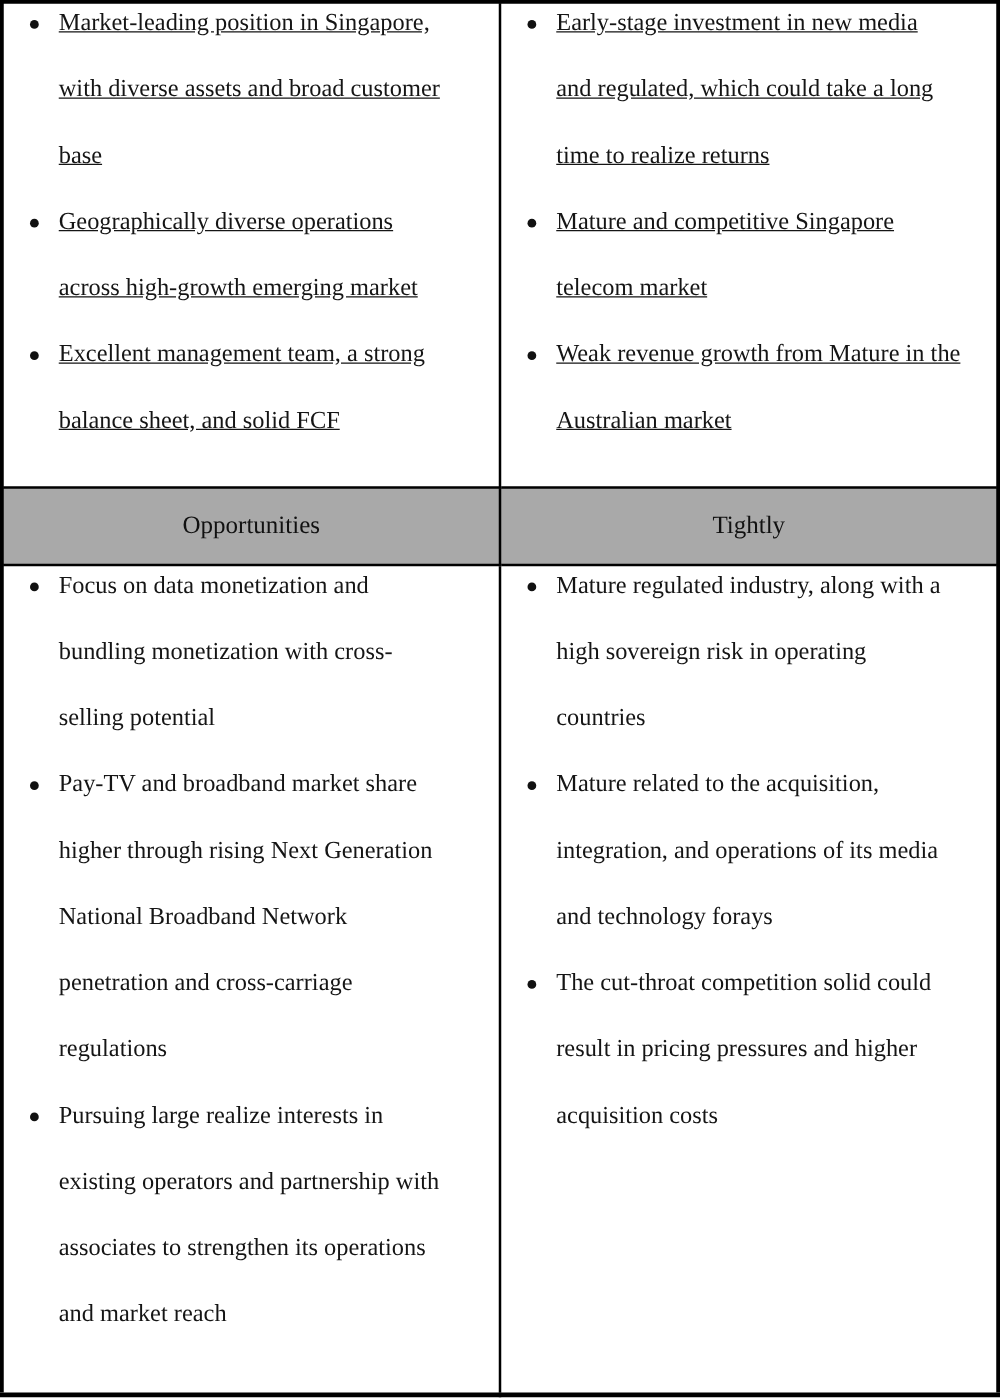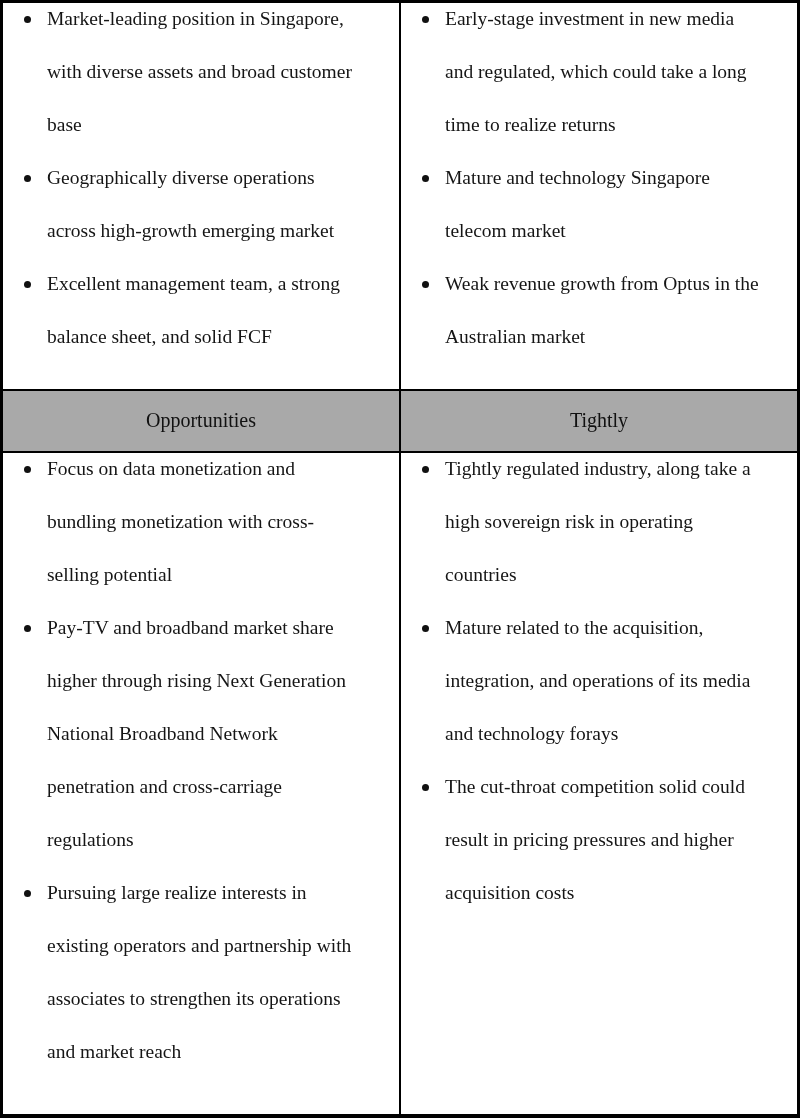--- a/index.html
+++ b/index.html
@@ -28,21 +28,21 @@
   }
   th.swot-header {
     background: #a9a9a9;
     font-weight: normal;
     font-size: 20px;
     text-align: center;
     vertical-align: middle;
     color: #111111;
     height: 54px;
   }
-  tr.body-row-1 { height: 372px; }
+  tr.body-row-1 { height: 372px; text-decoration: underline; }
   tr.header-row-2 th { height: 56px; }
   tr.body-row-2 { height: 636px; }
   td.swot-cell {
     vertical-align: top;
     overflow: hidden;
     padding: 0 4px 0 0;
   }
   ul.swot-list {
     list-style: none;
     margin: -11px 0 0 0;
@@ -98,26 +98,26 @@
     <td class="swot-cell">
       <ul class="swot-list">
         <li class="swot-item">
           <span class="bullet"></span>
           <span class="item-text">Early-stage investment in new media
 and regulated, which could take a long
 time to realize returns</span>
         </li>
         <li class="swot-item">
           <span class="bullet"></span>
-          <span class="item-text">Mature and technology Singapore
+          <span class="item-text">Mature and competitive Singapore
 telecom market</span>
         </li>
         <li class="swot-item">
           <span class="bullet"></span>
-          <span class="item-text">Weak revenue growth from Optus in the
+          <span class="item-text">Weak revenue growth from Mature in the
 Australian market</span>
         </li>
       </ul>
     </td>
   </tr>
   <tr class="header-row-2">
     <th class="swot-header">Opportunities</th>
     <th class="swot-header">Tightly</th>
   </tr>
   <tr class="body-row-2">
@@ -143,21 +143,21 @@
 existing operators and partnership with
 associates to strengthen its operations
 and market reach</span>
         </li>
       </ul>
     </td>
     <td class="swot-cell">
       <ul class="swot-list">
         <li class="swot-item">
           <span class="bullet"></span>
-          <span class="item-text">Tightly regulated industry, along take a
+          <span class="item-text">Mature regulated industry, along with a
 high sovereign risk in operating
 countries</span>
         </li>
         <li class="swot-item">
           <span class="bullet"></span>
           <span class="item-text">Mature related to the acquisition,
 integration, and operations of its media
 and technology forays</span>
         </li>
         <li class="swot-item">

